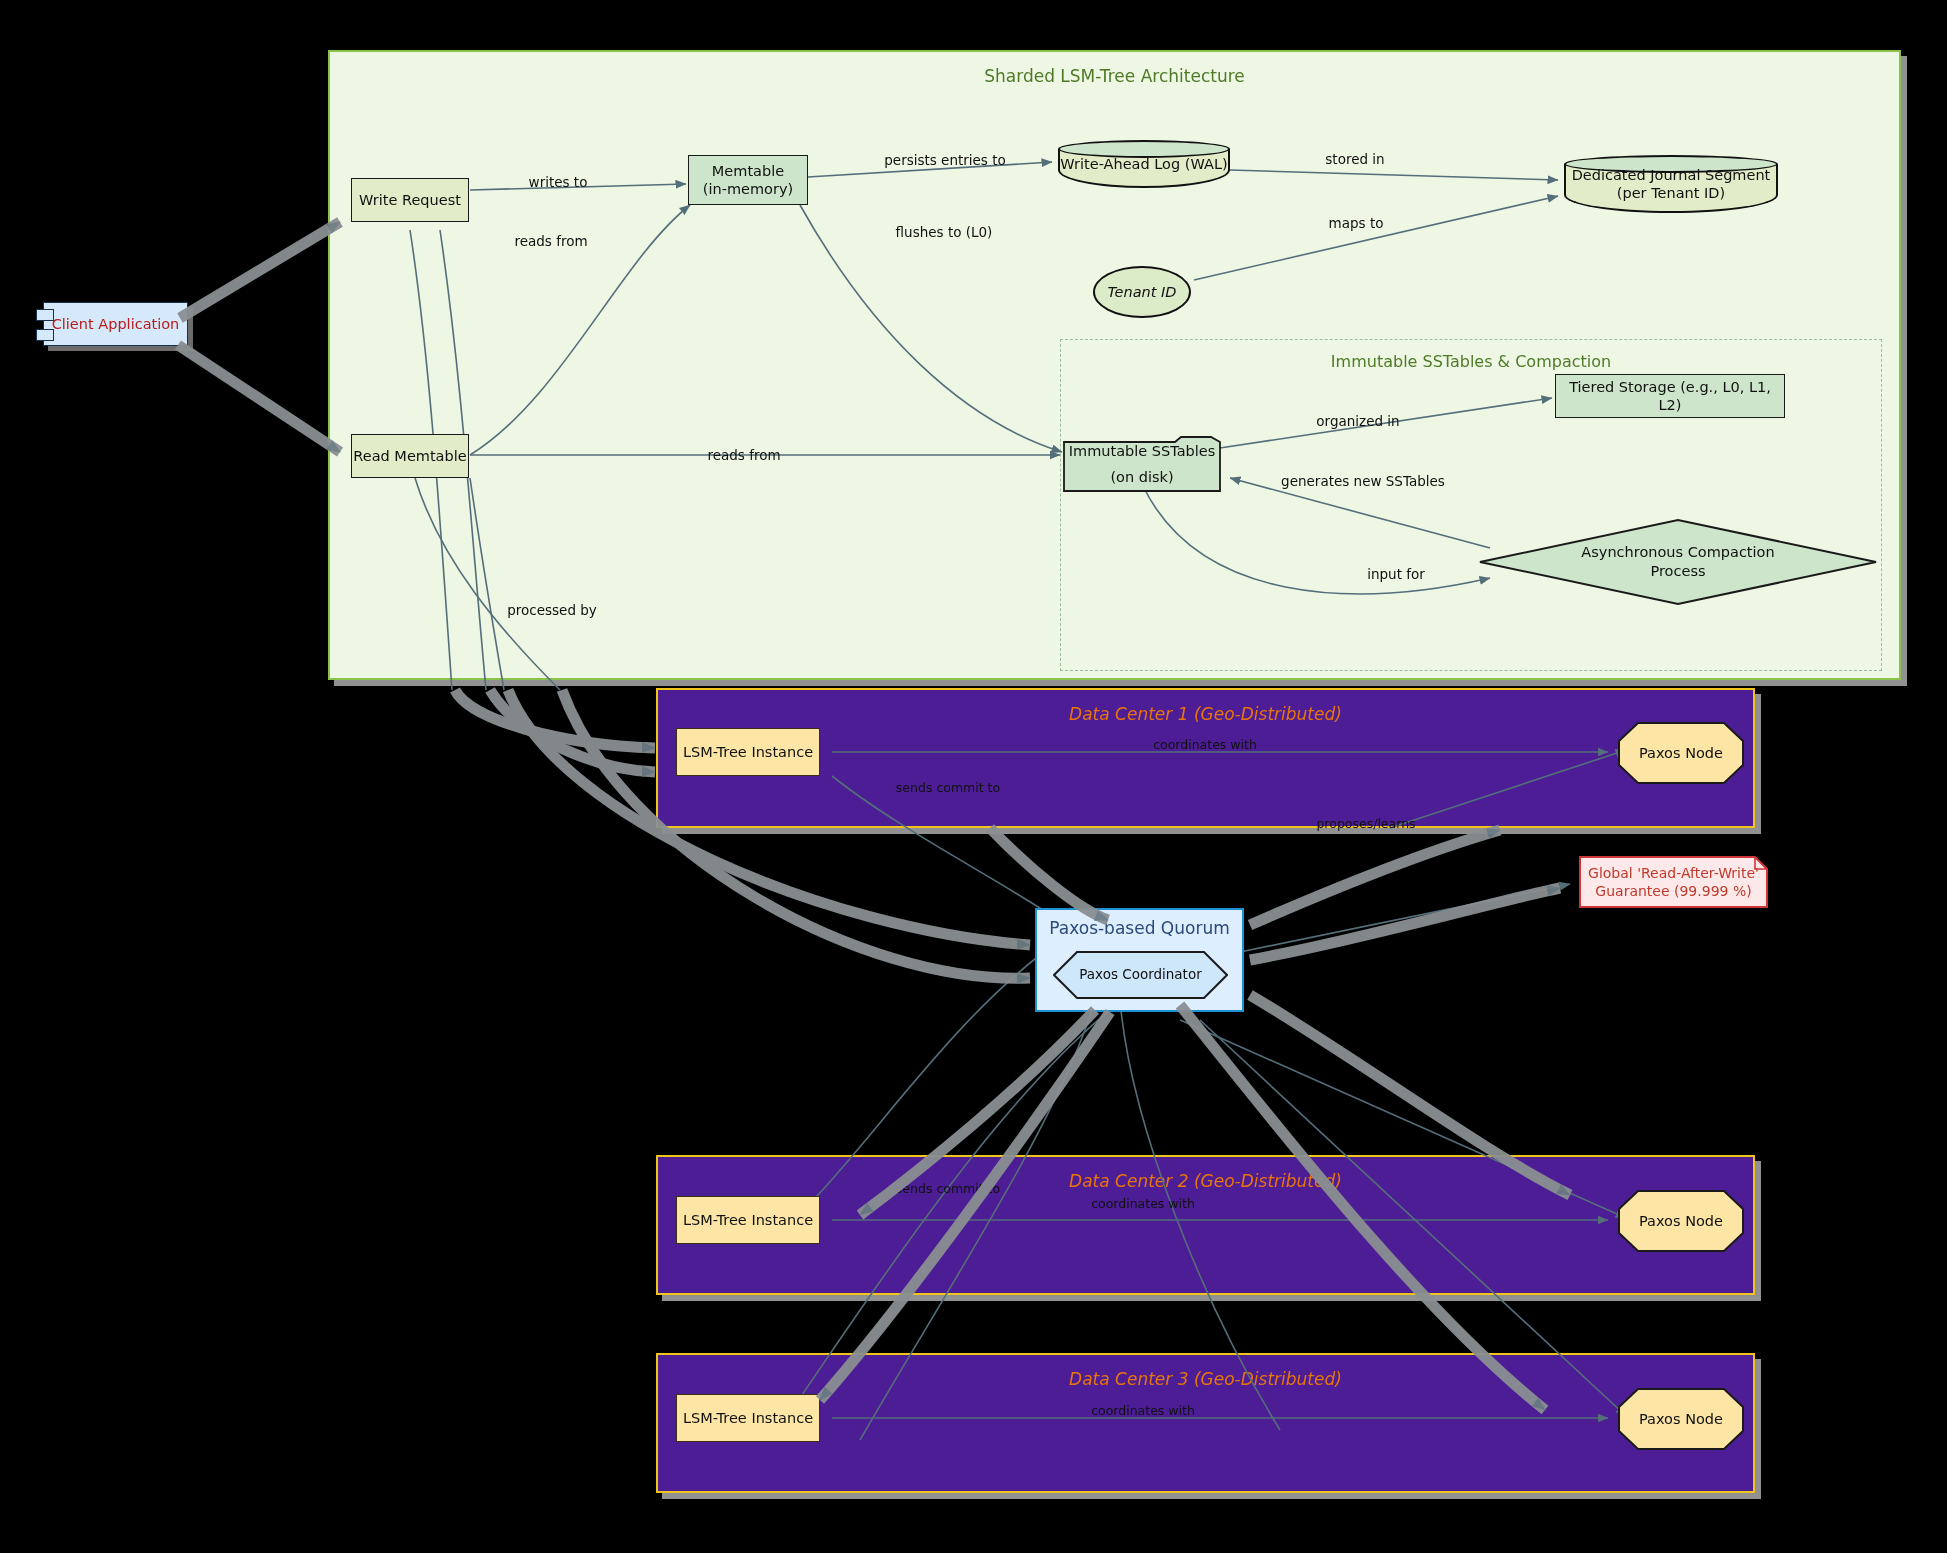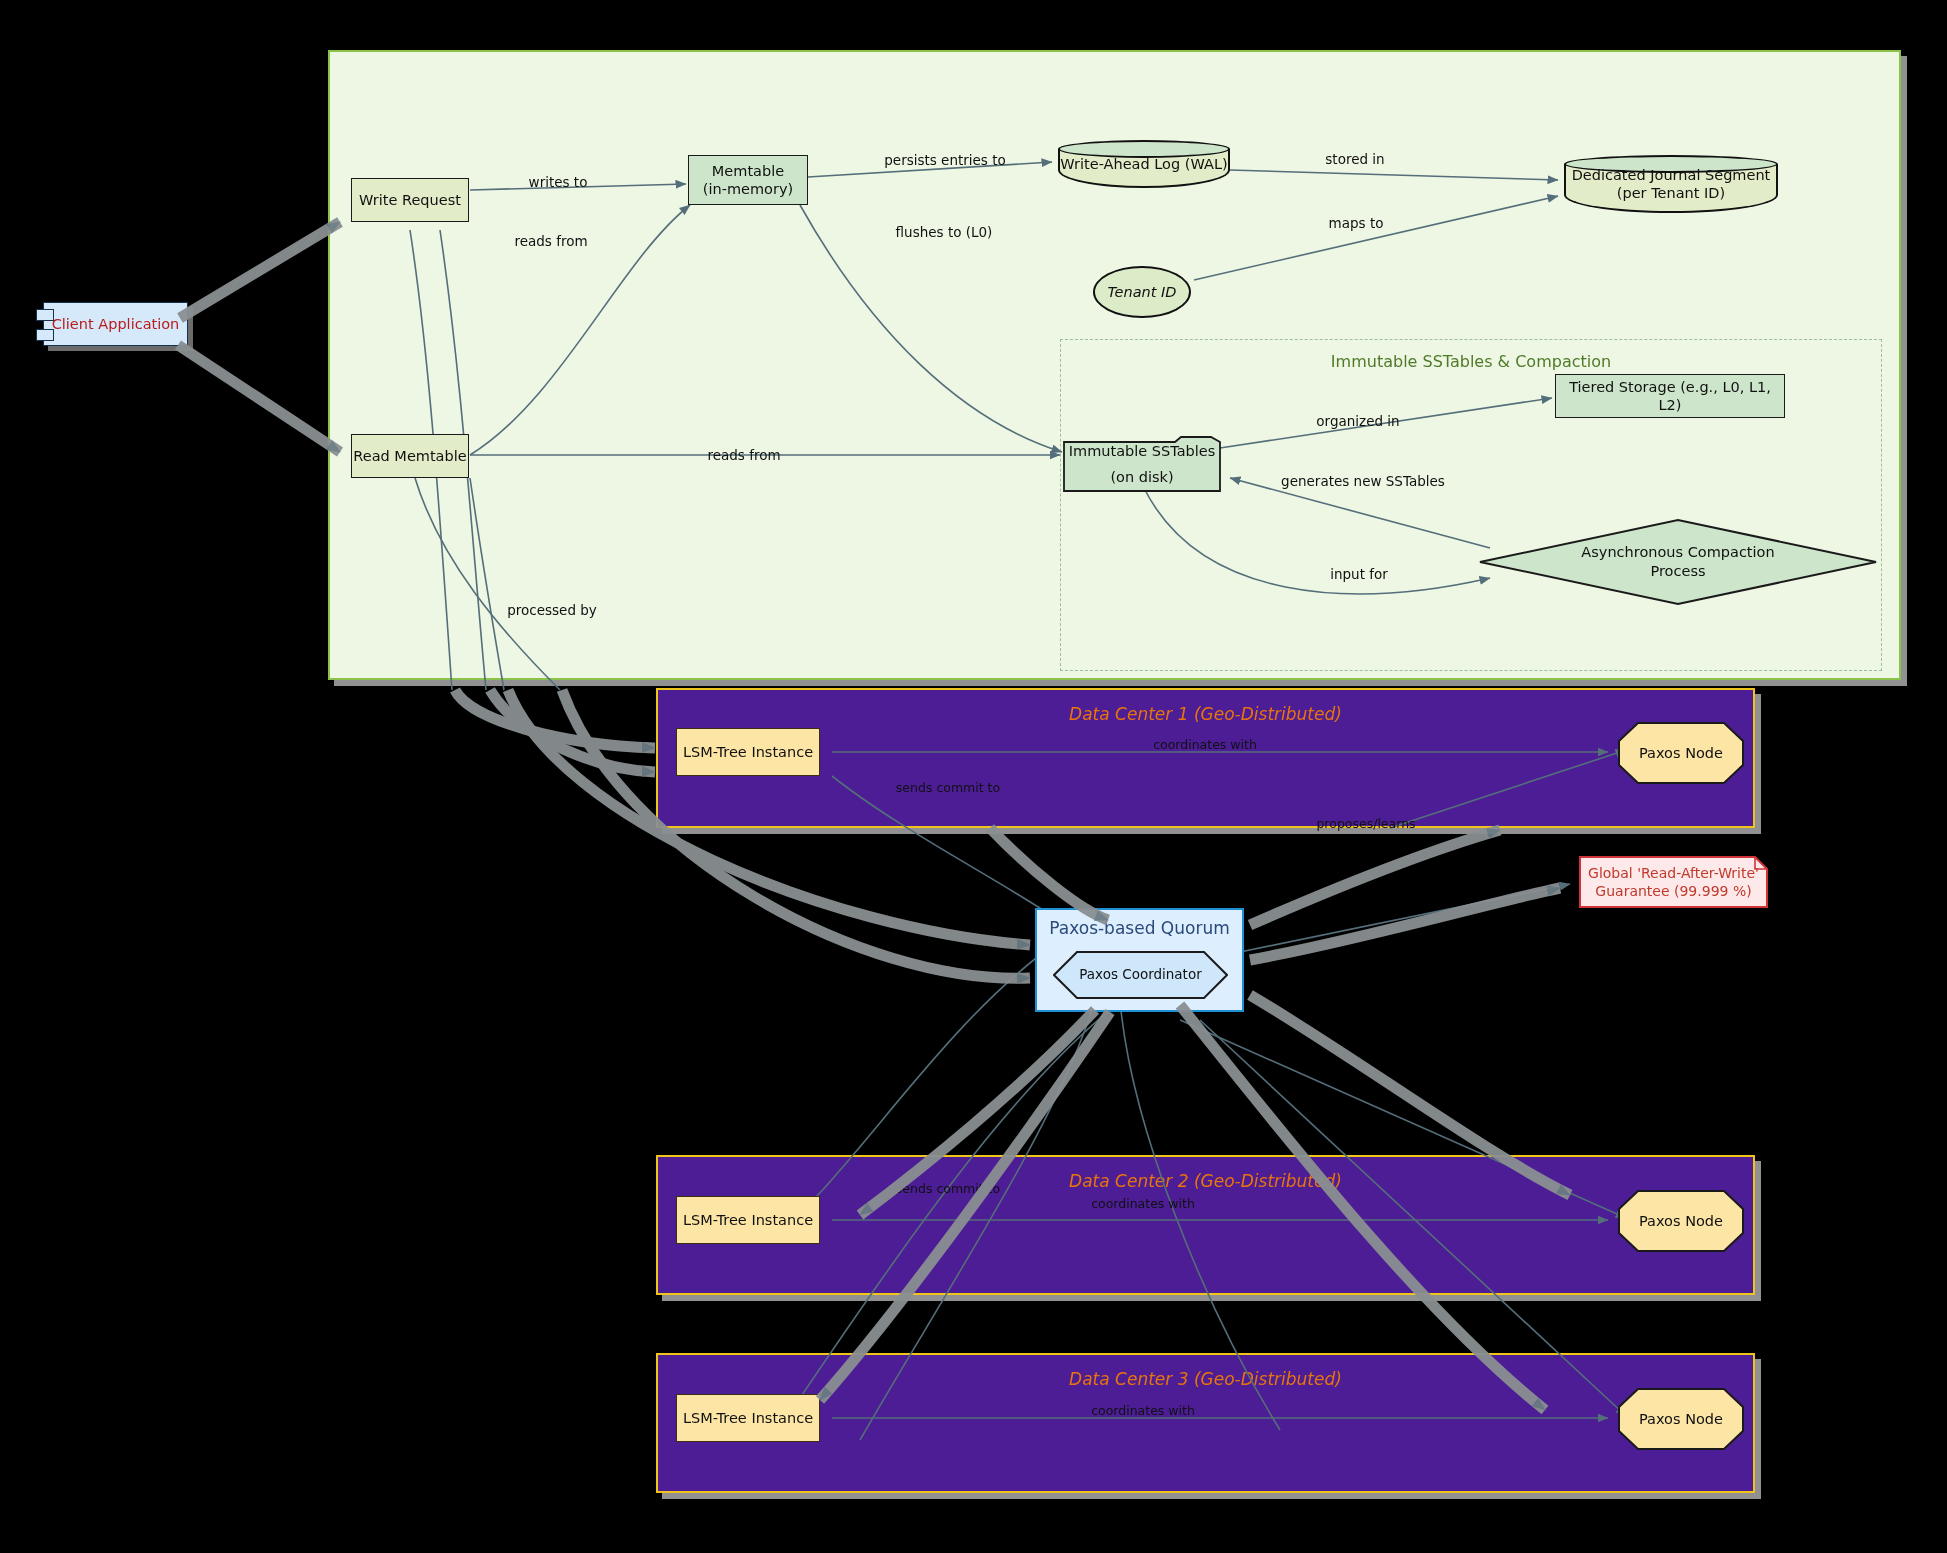--- a/index.html
+++ b/index.html
@@ -219,20 +219,21 @@
 
       <path d="M1095,1010 C1020,1090 920,1170 860,1215" marker-end="url(#ahg)"></path>
 
       <path d="M1180,1005 C1280,1130 1420,1310 1545,1410" marker-end="url(#ahg)"></path>
 
       <path d="M1110,1012 C1030,1130 900,1310 820,1400" marker-end="url(#ahg)"></path>
     </g>
   </svg>
 
   <div class="node pkg-green" style="left:328px; top:50px; width:1573px; height:630px;">
+    <div class="pkg-title-green">Sharded LSM-Tree Architecture</div>
 
 
     <div class="subpkg" style="left:730px; top:287px; width:820px; height:330px;">
       <div class="subpkg-title">Immutable SSTables &amp; Compaction</div>
     </div>
   </div>
 
   <div class="node box box-lightgreen" style="left:351px; top:178px; width:118px; height:44px;">
     <span>Write Request</span>
   </div>
@@ -357,21 +358,21 @@
 
   <div class="elabel" style="left:558px; top:182px;">writes to</div>
   <div class="elabel" style="left:551px; top:241px;">reads from</div>
   <div class="elabel" style="left:945px; top:160px;">persists entries to</div>
   <div class="elabel" style="left:944px; top:232px;">flushes to (L0)</div>
   <div class="elabel" style="left:1355px; top:159px;">stored in</div>
   <div class="elabel" style="left:1356px; top:223px;">maps to</div>
   <div class="elabel" style="left:744px; top:455px;">reads from</div>
   <div class="elabel" style="left:1358px; top:421px;">organized in</div>
   <div class="elabel" style="left:1363px; top:481px;">generates new SSTables</div>
-  <div class="elabel" style="left:1359px; top:574px;">input for</div>
+  <div class="elabel" style="left:1396px; top:574px;">input for</div>
   <div class="elabel" style="left:552px; top:610px;">processed by</div>
 
   <div class="elabel dc" style="left:1205px; top:744px;">coordinates with</div>
   <div class="elabel dc" style="left:948px; top:787px;">sends commit to</div>
   <div class="elabel dc" style="left:1366px; top:823px;">proposes/learns</div>
 
   <div class="elabel dc" style="left:948px; top:1188px;">sends commit to</div>
   <div class="elabel dc" style="left:1143px; top:1203px;">coordinates with</div>
 
   <div class="elabel dc" style="left:1143px; top:1410px;">coordinates with</div>

